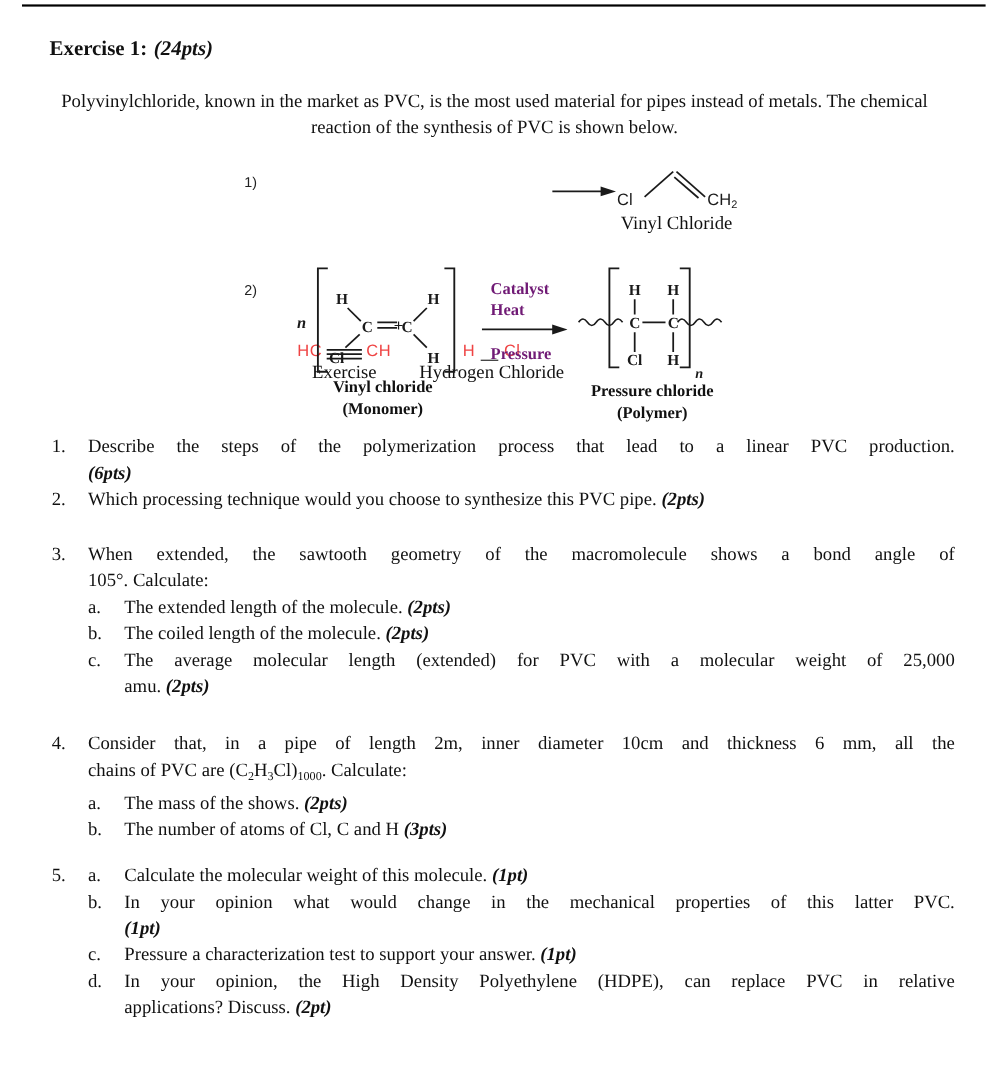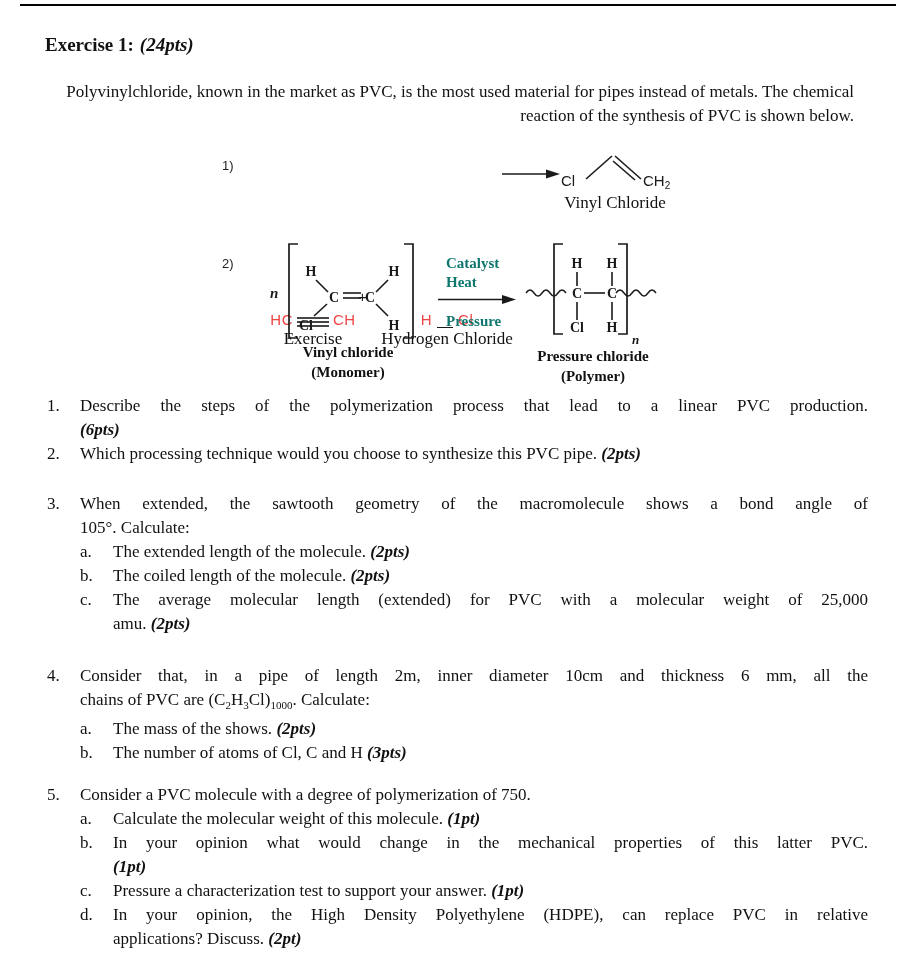--- a/index.html
+++ b/index.html
@@ -19,38 +19,38 @@
   .title{
     margin:26px 46px 0 45px;
     font-size:19px;font-weight:bold;
     line-height:26px;
   }
   .title .pts{margin-left:6px;}
   .pts{font-weight:bold;font-style:italic;}
   .intro{
     margin:22px 60px 0 45px;
     font-size:17px;line-height:24px;
-    text-align:right;
+    text-align:center;
   }
   
   .diagram{position:relative;height:264px;font-size:17px;}
   .abs{position:absolute;}
   .rxn-index{font:13px "Liberation Sans",sans-serif;color:#222;}
   .formula-row{
     display:flex;align-items:flex-end;justify-content:center;gap:3px;
     font:15px "Liberation Sans",sans-serif;color:#ef4444;height:24px;
     letter-spacing:.5px;
     margin-top:20px;
   }
   .single-bond{display:inline-block;width:16px;border-top:1.8px solid #1a1a1a;margin:0 2px;}
   .plus{font:15px "Liberation Sans",sans-serif;color:#1a1a1a;}
   .r1-label{font-size:17px;text-align:center;margin-top:1px;white-space:nowrap;}
   .col{display:flex;flex-direction:column;align-items:center;}
   .r2-label{font-size:15px;font-weight:bold;text-align:center;line-height:20px;white-space:nowrap;}
-  .cond{width:80px;font-size:15px;font-weight:bold;line-height:19px;color:#0f766e;}
+  .cond{width:80px;font-size:15px;font-weight:bold;line-height:19px;color:#701a75;}
   .cond .cond-text{padding-left:8px;}
   svg line, svg path.bond{stroke:#1a1a1a;stroke-width:1.6;fill:none;}
   path.bracket{stroke:#1a1a1a;stroke-width:1.7;fill:none;}
   path.squiggle{stroke:#1a1a1a;stroke-width:1.4;fill:none;}
   .atom-sans{font:15px "Liberation Sans",sans-serif;fill:#1a1a1a;}
   .atom-sans-sub{font:10px "Liberation Sans",sans-serif;fill:#1a1a1a;}
   .atom-serif{font:bold 14px "Liberation Serif",serif;fill:#1a1a1a;}
   .n-italic{font:bold italic 15px "Liberation Serif",serif;fill:#1a1a1a;}
   .n-sub{font:bold italic 13px "Liberation Serif",serif;fill:#1a1a1a;}
   svg polygon{fill:#1a1a1a;}
@@ -250,21 +250,20 @@
             <span>The number of atoms of Cl, C and H</span>
             <span class="pts">(3pts)</span>
           </div>
         </div>
       </div>
     </div>
 
     <div class="qrow gap18">
       <div class="qnum">5.</div>
       <div class="qbody">
-        <div>Consider a PVC molecule with a degree of polymerization of 750.</div>
         <div class="subrow" style="margin-left:0;">
           <div class="subletter">a.</div>
           <div class="subbody">
             <span>Calculate the molecular weight of this molecule.</span>
             <span class="pts">(1pt)</span>
           </div>
         </div>
         <div class="subrow" style="margin-left:0;">
           <div class="subletter">b.</div>
           <div class="subbody" style="text-align:left;">

